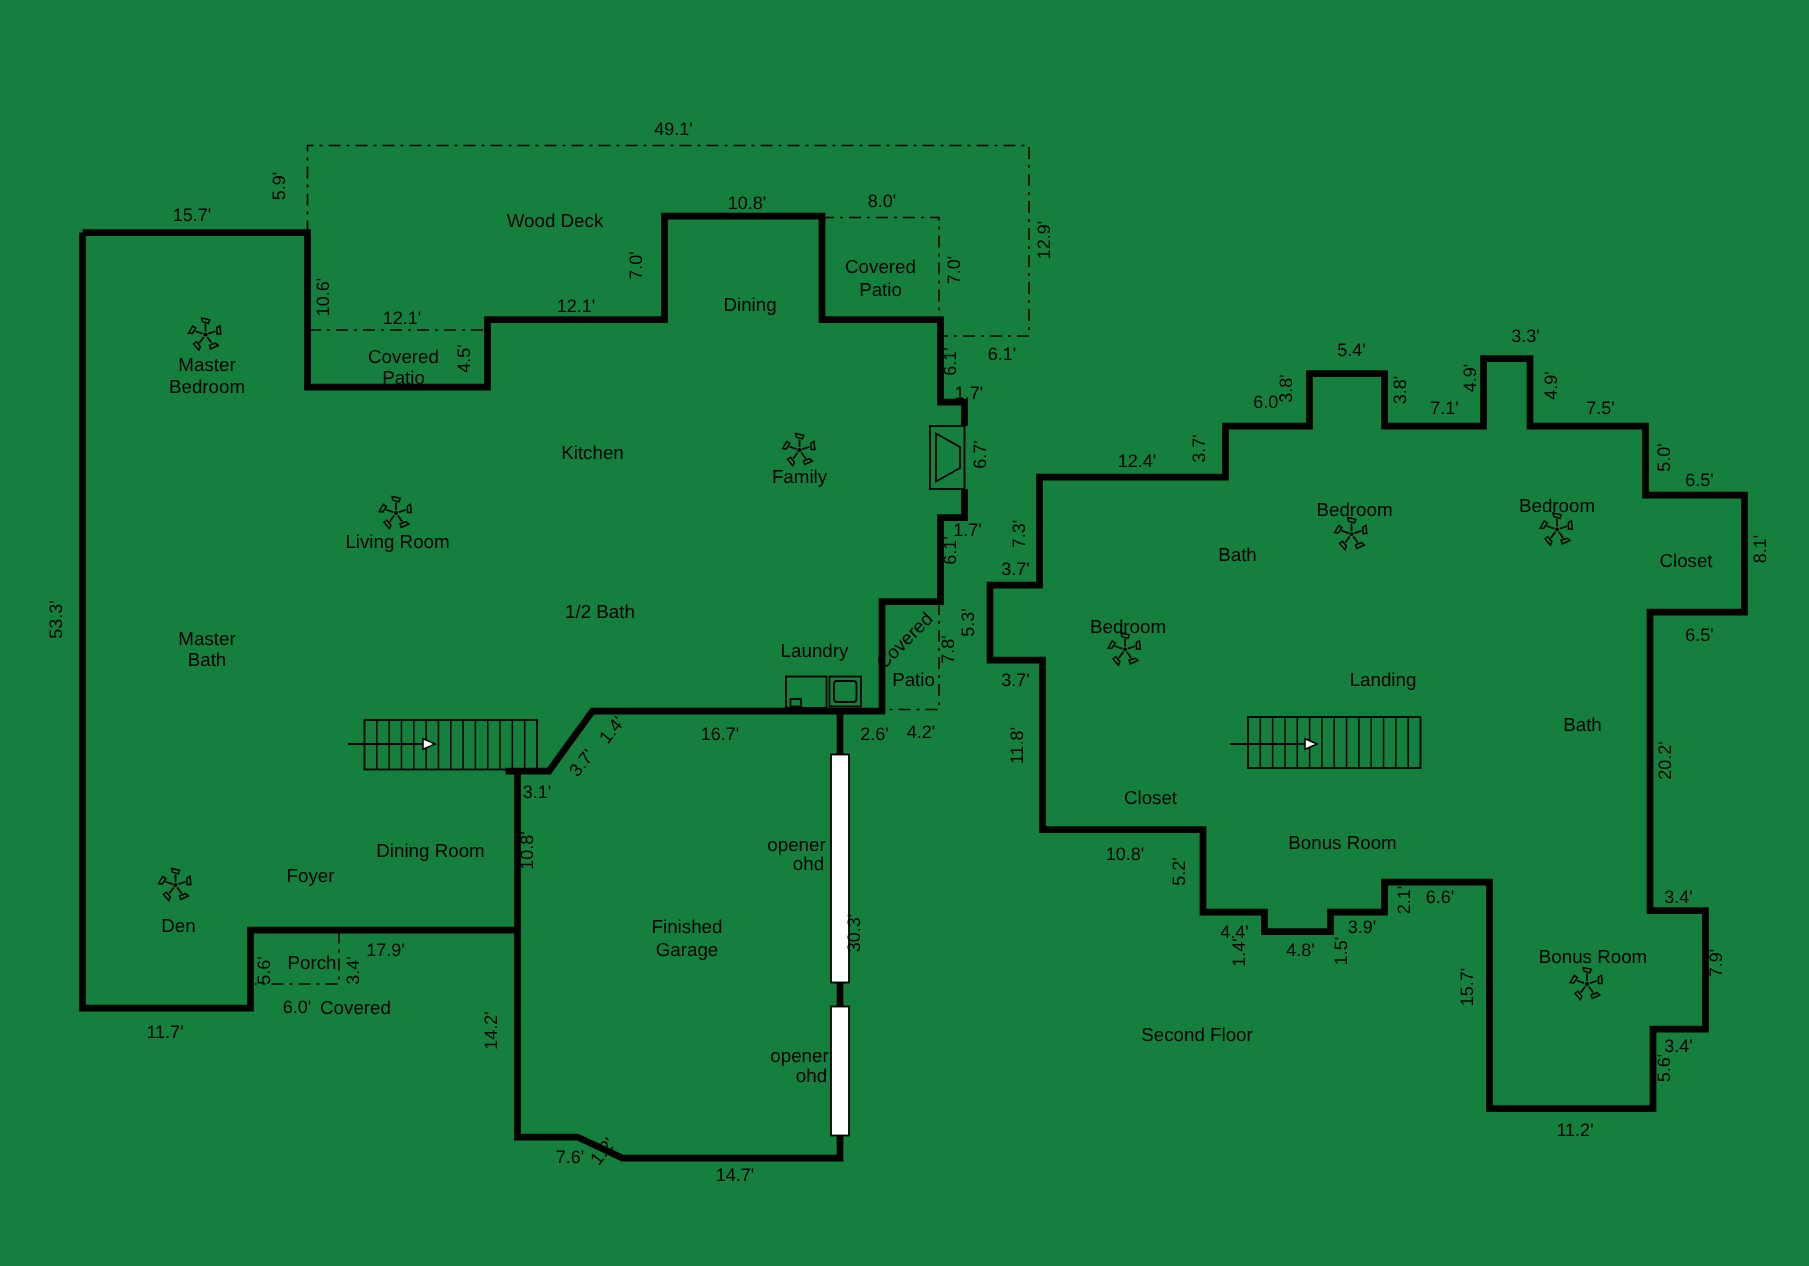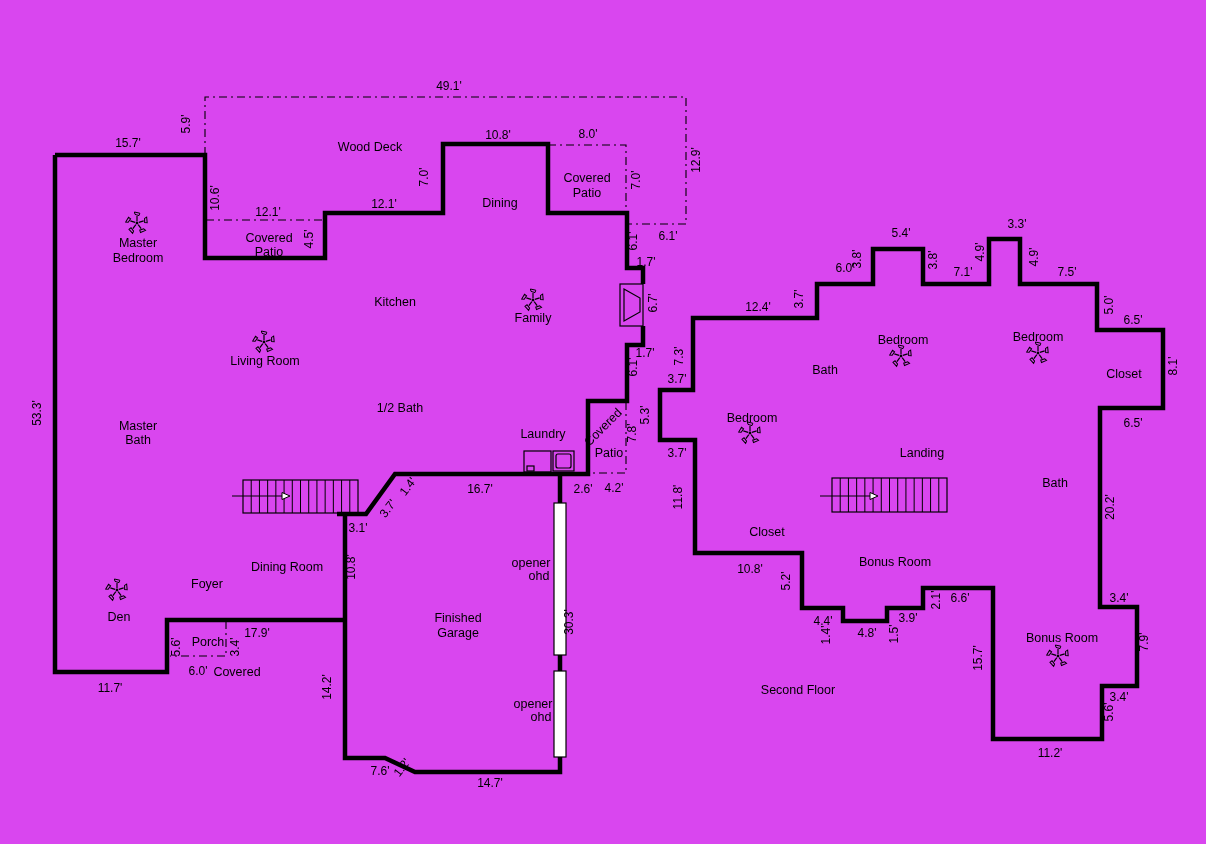--- a/index.html
+++ b/index.html
@@ -1,17 +1,17 @@
 <!DOCTYPE html>
 <html><head>
 <meta charset="utf-8">
 <title>Floor Plan</title>
 <style>
   html,body{margin:0;padding:0;background:#ffffff;}
-  .stage{position:relative;width:1206px;height:844px;background:#d946ef;overflow:hidden;}
+  .stage{position:relative;width:1206px;height:844px;background:#15803d;overflow:hidden;}
   svg text{font-family:"Liberation Sans","DejaVu Sans",sans-serif;fill:#000;}
   text.dim{font-size:12px;text-anchor:middle;}
   text.room{font-size:12.5px;text-anchor:middle;}
   .wall{stroke:#000;stroke-width:4.5;fill:none;stroke-linejoin:miter;}
   .thin{stroke:#000;stroke-width:1.2;fill:none;}
   .dash{stroke:#000;stroke-width:1.1;fill:none;stroke-dasharray:8 4 2 4;}
   .white{fill:#fff;}
 </style>
 </head>
 <body>

